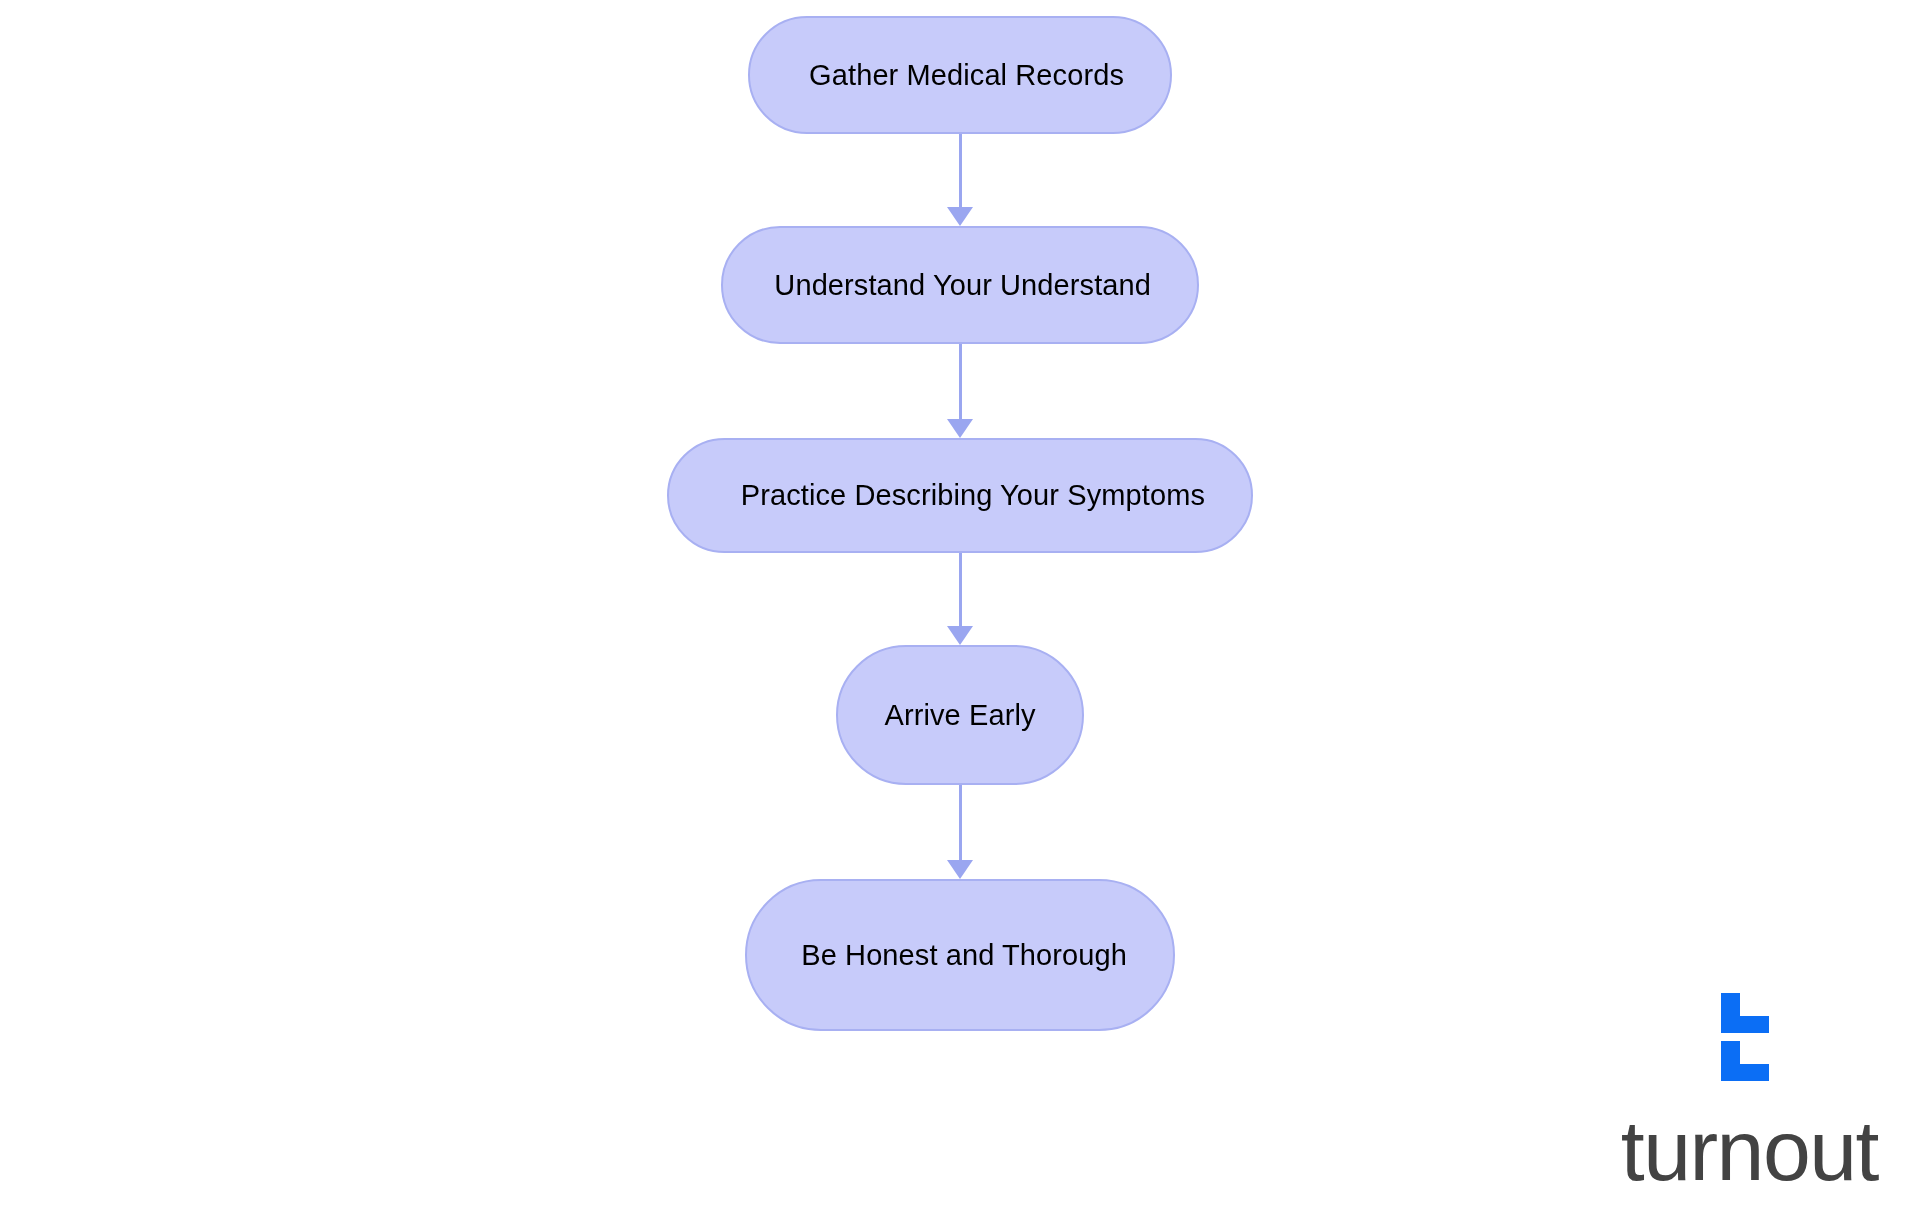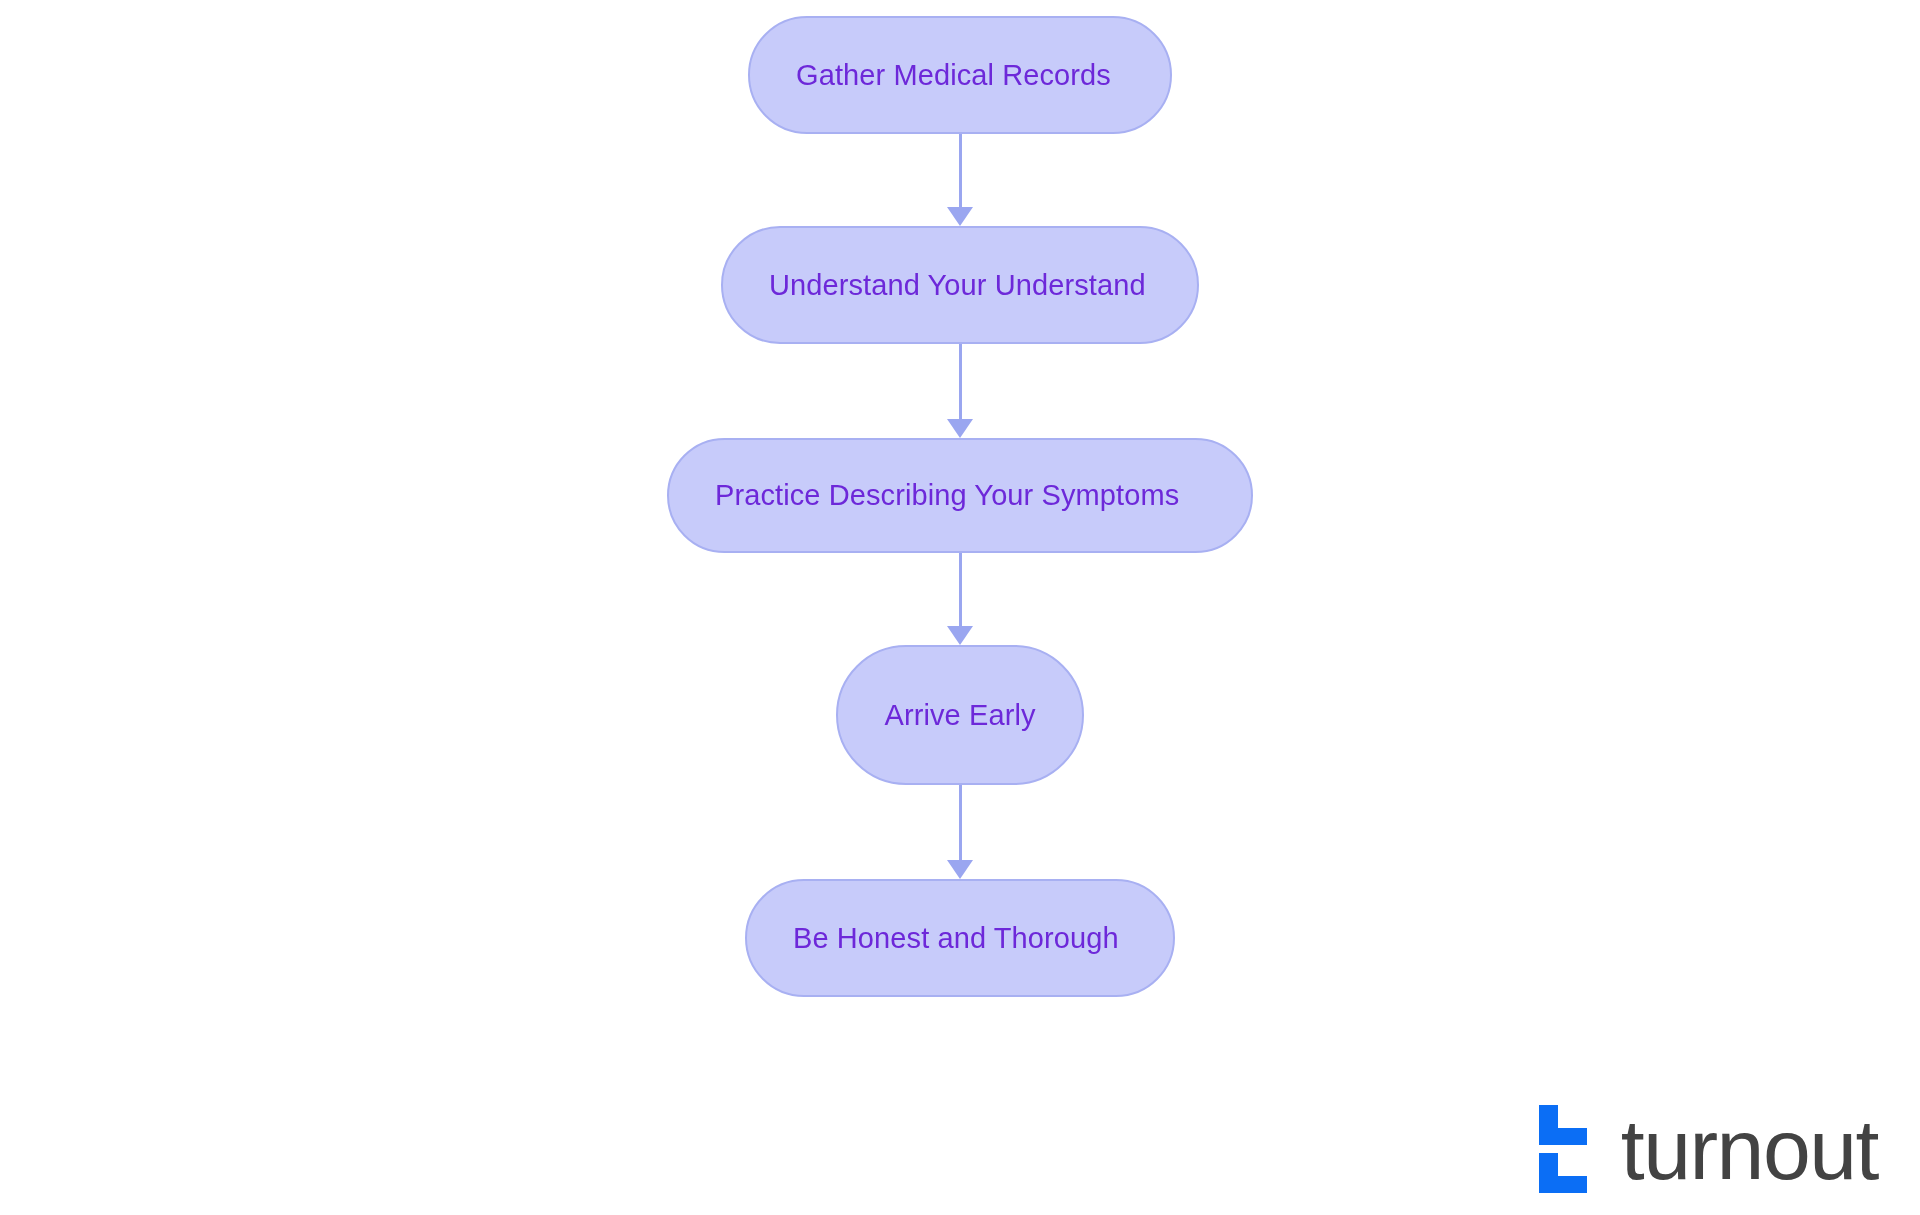--- a/index.html
+++ b/index.html
@@ -31,38 +31,38 @@
     display: flex;
     flex-direction: column;
     align-items: center;
   }
 
   .node {
     box-sizing: border-box;
     background: #c7cbfa;
     border: 2px solid #a8b0f2;
     border-radius: 999px;
-    color: #6d28d9;
+    color: #000000;
     display: flex;
     align-items: center;
-    justify-content: flex-start;
+    justify-content: flex-end;
     text-align: center;
     font-size: 29px;
     font-weight: 400;
     letter-spacing: 0.1px;
     white-space: nowrap;
     line-height: 1;
     padding: 0 46px;
   }
 
   .node-0 { height: 118px; min-width: 424px; margin-top: 16px; }
   .node-1 { height: 118px; min-width: 478px; }
   .node-2 { height: 115px; min-width: 586px; }
   .node-3 { height: 140px; min-width: 246px; }
-  .node-4 { height: 118px; min-width: 430px; }
+  .node-4 { height: 152px; min-width: 430px; }
 
   .connector {
     width: 60px;
     display: flex;
     flex-direction: column;
     align-items: center;
   }
   .conn-0 { height: 92px; }
   .conn-1 { height: 94px; }
   .conn-2 { height: 92px; }
@@ -82,20 +82,21 @@
   }
 
   
   .brand {
     position: absolute;
     right: 42px;
     bottom: 22px;
     display: flex;
     align-items: center;
     gap: 26px;
+    flex-direction: column;
   }
   .brand-mark {
     width: 56px;
     height: 88px;
     flex: none;
   }
   .brand-word {
     font-family: "Liberation Sans", sans-serif;
     font-size: 86px;
     font-weight: 400;

